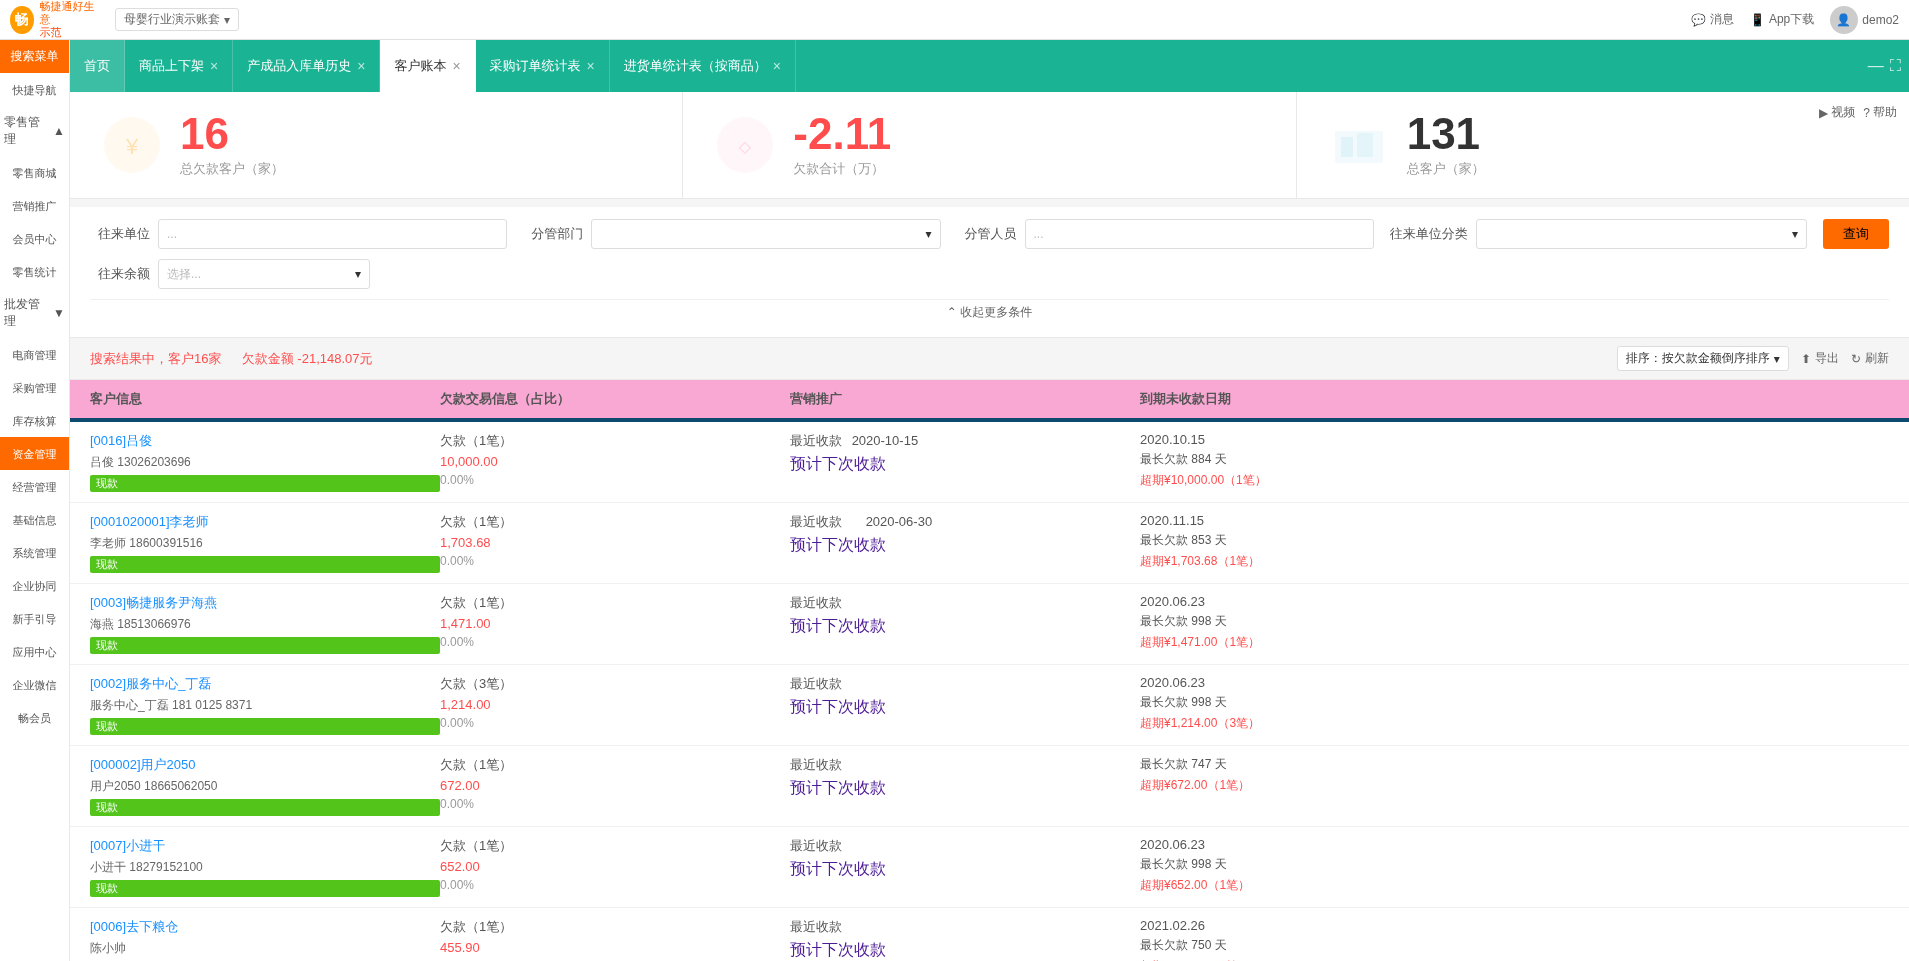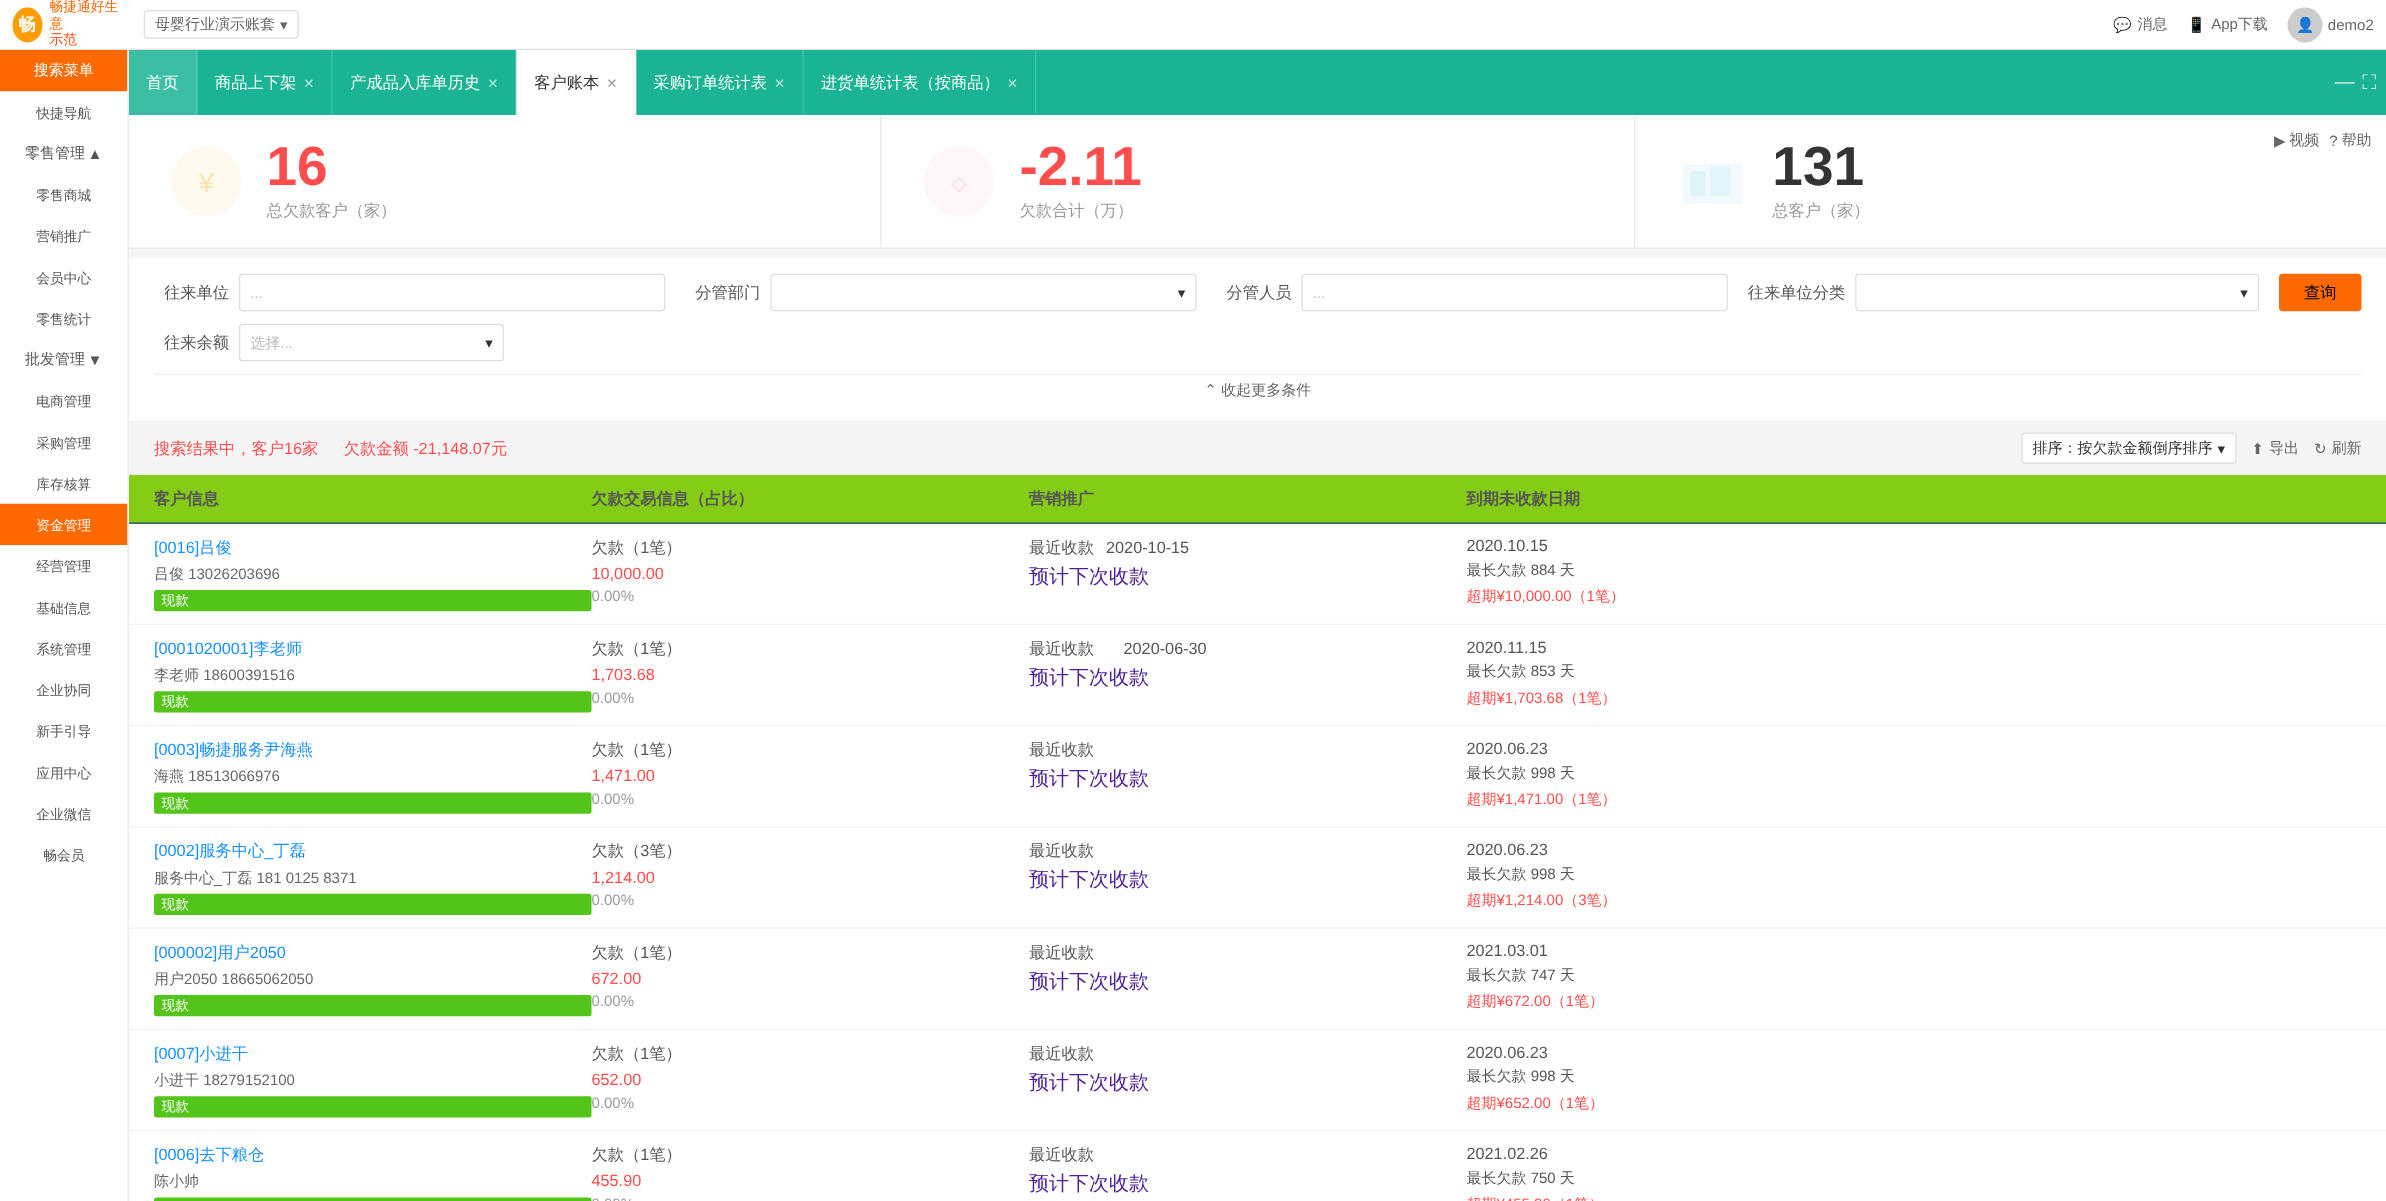--- a/index.html
+++ b/index.html
@@ -14,21 +14,21 @@
     .top-bar-middle { flex: 1; display: flex; align-items: center; gap: 20px; padding-left: 20px; }
     .store-selector { display: flex; align-items: center; gap: 4px; color: #666; font-size: 12px; cursor: pointer; border: 1px solid #ddd; padding: 2px 8px; border-radius: 3px; }
     .top-bar-right { display: flex; align-items: center; gap: 16px; }
     .top-bar-btn { display: flex; align-items: center; gap: 4px; color: #666; font-size: 12px; cursor: pointer; }
     .avatar { width: 28px; height: 28px; border-radius: 50%; background: #ccc; display: flex; align-items: center; justify-content: center; overflow: hidden; }
 
     
     .main-layout { display: flex; flex: 1; overflow: hidden; }
 
     
-    .sidebar { width: 103px; background: #fff; border-right: 1px solid #e8e8e8; display: flex; flex-direction: column; overflow-y: auto; flex-shrink: 0; }
+    .sidebar { width: 70px; background: #fff; border-right: 1px solid #e8e8e8; display: flex; flex-direction: column; overflow-y: auto; flex-shrink: 0; }
     .sidebar-search { padding: 8px 6px; background: #ff6a00; color: white; text-align: center; font-size: 12px; cursor: pointer; }
     .sidebar-item { padding: 8px 4px; text-align: center; font-size: 12px; color: #555; cursor: pointer; }
     .sidebar-item.active { background: #ff6a00; color: white; }
     .sidebar-item .item-label { font-size: 11px; margin-top: 2px; }
     .sidebar-item-with-arrow { display: flex; align-items: center; justify-content: center; gap: 2px; padding: 8px 4px; font-size: 12px; color: #555; cursor: pointer; }
 
     
     .content-area { flex: 1; display: flex; flex-direction: column; overflow: hidden; }
     .tabs-bar { display: flex; background: #1ab394; height: 52px; align-items: stretch; flex-shrink: 0; }
     .tab { display: flex; align-items: center; padding: 0 14px; color: white; font-size: 13px; cursor: pointer; gap: 6px; white-space: nowrap; border-right: 1px solid rgba(255,255,255,0.2); }
@@ -70,21 +70,21 @@
     
     .result-info { background: #f5f5f5; padding: 8px 20px; display: flex; align-items: center; justify-content: space-between; border-bottom: 1px solid #e8e8e8; }
     .result-text { font-size: 13px; color: #333; }
     .result-text span { color: #ff4d4d; }
     .result-actions { display: flex; gap: 12px; align-items: center; font-size: 12px; }
     .result-action { display: flex; align-items: center; gap: 4px; color: #666; cursor: pointer; }
     .sort-selector { display: flex; align-items: center; gap: 4px; border: 1px solid #ddd; padding: 3px 8px; border-radius: 3px; cursor: pointer; background: white; font-size: 12px; }
 
     
     .data-table-wrapper { background: white; margin: 0; }
-    .table-header { display: grid; grid-template-columns: 350px 350px 350px 1fr; padding: 10px 20px; background: #84cc16; border-bottom: 1px solid #0c4a6e; font-size: 13px; color: #555; font-weight: bold; }
+    .table-header { display: grid; grid-template-columns: 350px 350px 350px 1fr; padding: 10px 20px; background: #f9a8d4; border-bottom: 4px solid #0c4a6e; font-size: 13px; color: #555; font-weight: bold; }
     .table-row-wrapper { border-bottom: 1px solid #f0f0f0; }
     .table-row { display: grid; grid-template-columns: 350px 350px 350px 1fr; padding: 10px 20px; align-items: start; }
 
     .customer-info { display: flex; flex-direction: column; gap: 4px; }
     .customer-name-link { color: #1890ff; font-size: 13px; cursor: pointer; text-decoration: none; }
     .customer-contact { color: #666; font-size: 12px; }
     .tag { display: inline-block; padding: 1px 6px; border-radius: 2px; font-size: 11px; color: white; background: #52c41a; }
     .tag.cash { background: #52c41a; }
 
     .debt-info { display: flex; flex-direction: column; gap: 4px; }
@@ -491,21 +491,20 @@
                 <span class="debt-amount">672.00</span>
                 <span class="debt-ratio">0.00%</span>
               </div>
               <div class="collection-info">
                 <span class="collection-date">
                   <span>最近收款</span>
                 </span>
                 <span class="collection-next">预计下次收款</span>
               </div>
               <div class="overdue-info">
-                <span class="overdue-date">2021.03.01</span>
                 <span class="overdue-days">最长欠款 747 天</span>
                 <span class="overdue-amount">超期¥672.00（1笔）</span>
               </div>
             </div>
           </div>
 
           <div class="table-row-wrapper">
             <div class="table-row">
               <div class="customer-info">
                 <a class="customer-name-link">[0007]小进干</a>

